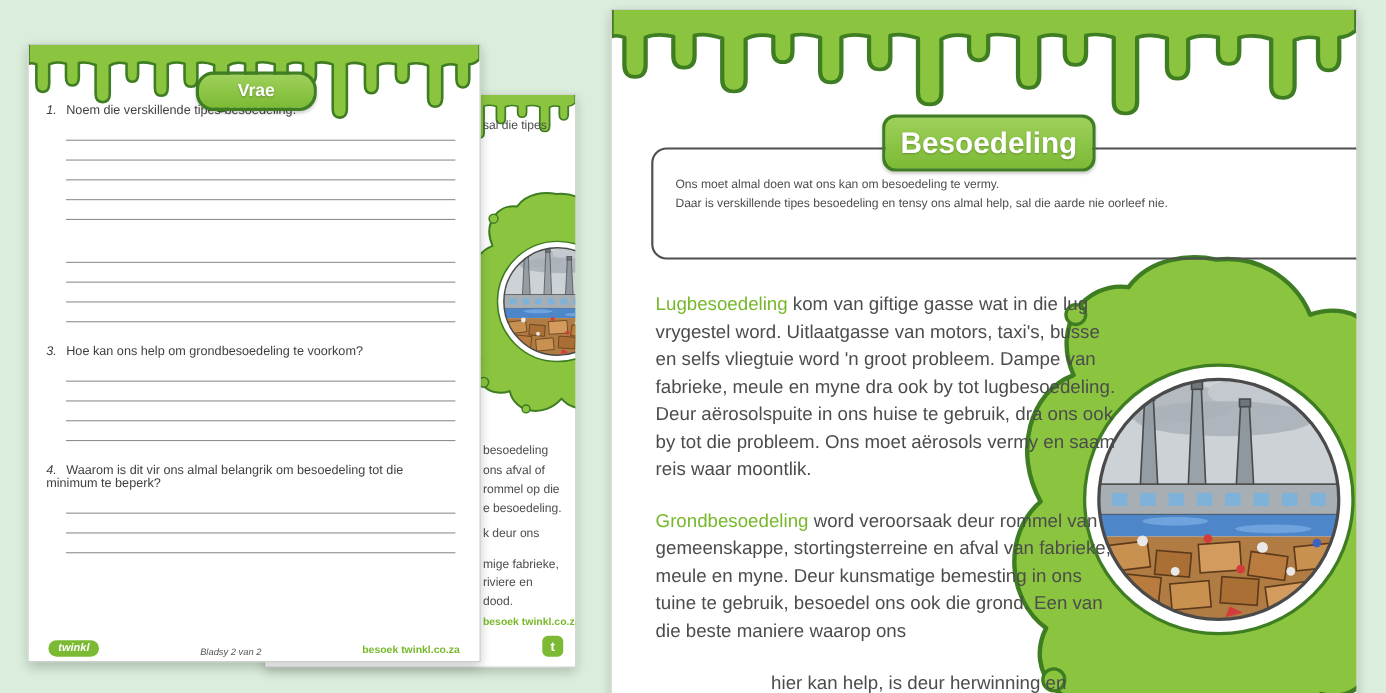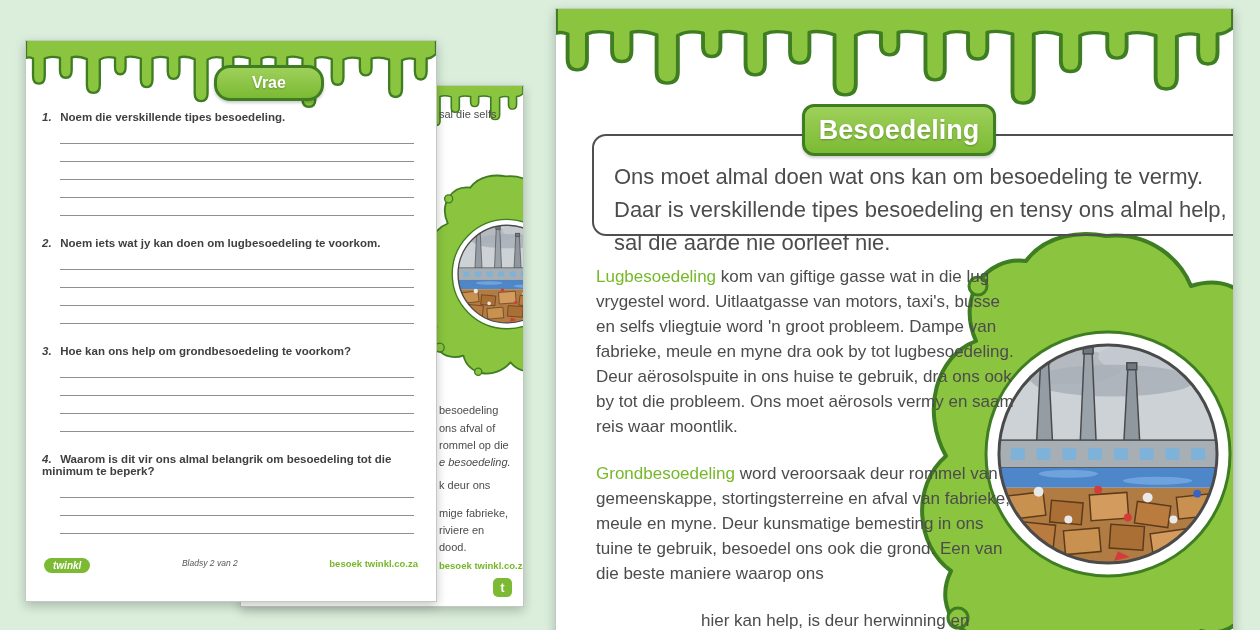--- a/index.html
+++ b/index.html
@@ -7,52 +7,52 @@
   .canvas{position:relative;width:1260px;height:630px;overflow:hidden;background:#daeedb;}
 
   .page{position:absolute;background:#ffffff;border:1px solid #c2c9c2;box-shadow:0 4px 10px rgba(0,0,0,0.22);overflow:hidden;}
   .page-questions{left:25px;top:40px;width:410px;height:560px;z-index:3;}
   .page-middle{left:240px;top:85px;width:282px;height:520px;z-index:1;}
   .page-reading{left:555px;top:8px;width:677px;height:650px;z-index:2;}
 
   .slime{position:absolute;left:0;top:0;display:block;}
 
   .badge{position:absolute;background:linear-gradient(#9ed05a,#7cba34);border:3px solid #3e7d22;border-radius:12px;color:#ffffff;display:flex;align-items:center;justify-content:center;font-weight:bold;text-shadow:0 1px 2px rgba(0,0,0,0.25);box-shadow:0 2px 3px rgba(0,0,0,0.2);}
-  .badge-vrae{left:152px;top:24px;width:104px;height:30px;font-size:16px;border-radius:16px;z-index:5;margin-left:36px;}
+  .badge-vrae{left:152px;top:24px;width:104px;height:30px;font-size:16px;border-radius:16px;z-index:5;}
   .badge-title{left:246px;top:95px;width:188px;height:46px;font-size:27px;z-index:5;}
 
   
-  .questions-list{position:absolute;left:16px;top:70px;right:22px;font-weight:bold;}
+  .questions-list{position:absolute;left:16px;top:54px;right:22px;}
   .question{margin-bottom:21px;}
   .q-head{font-size:11.5px;color:#3f3f3f;margin-bottom:3px;}
   .q-num{display:inline-block;width:15px;font-style:italic;}
   .q-lines{margin-left:18px;}
   .answer-line{height:17px;border-bottom:1px solid #8f8f8f;}
-  .page-footer{position:absolute;left:18px;right:18px;bottom:28px;display:flex;align-items:flex-start;justify-content:space-between;}
+  .page-footer{position:absolute;left:18px;right:18px;bottom:4px;display:flex;align-items:flex-end;justify-content:space-between;}
   .logo-pill{background:#7cba34;border-radius:9px;color:#ffffff;font-size:10px;font-weight:bold;font-style:italic;padding:2px 9px;}
   .page-number{font-size:8.5px;color:#555555;font-style:italic;}
   .visit-link{font-size:9.5px;font-weight:bold;color:#76b82a;}
 
   
   .fragment{position:absolute;left:198px;font-size:11px;color:#4c4c4c;white-space:nowrap;}
   .fragment:nth-child(1){top:22px;}
   .fragment:nth-child(2){top:318px;}
   .fragment:nth-child(3){top:336px;}
   .fragment:nth-child(4){top:353px;}
-  .fragment:nth-child(5){top:370px;font-style:italic;}
+  .fragment:nth-child(5){top:370px;}
   .fragment:nth-child(6){top:393px;}
   .fragment:nth-child(7){top:421px;}
   .fragment:nth-child(8){top:438px;}
   .fragment:nth-child(9){top:455px;}
   .mid-visit{position:absolute;left:198px;top:474px;font-size:9.5px;font-weight:bold;color:#76b82a;white-space:nowrap;}
   .mini-logo{position:absolute;left:252px;top:492px;width:19px;height:19px;border-radius:5px;background:#7cba34;color:#fff;font-size:12px;font-weight:bold;display:flex;align-items:center;justify-content:center;}
   .mini-splat{position:absolute;left:170px;top:77px;}
 
   
-  .intro-box{position:absolute;left:36px;top:125px;width:656px;height:102px;border:2px solid #4f4f4f;border-radius:14px;box-sizing:border-box;padding:24px 18px 0 20px;font-size:22px;line-height:1.5;color:#4c4c4c;z-index:4;background:transparent;}
+  .intro-box{position:absolute;left:36px;top:125px;width:656px;height:102px;border:2px solid #4f4f4f;border-radius:14px;box-sizing:border-box;padding:24px 18px 0 20px;font-size:11px;line-height:1.5;color:#4c4c4c;z-index:4;background:transparent;}
   .body-text{position:absolute;left:40px;top:255px;width:420px;font-size:17px;line-height:25px;color:#4c4c4c;z-index:3;}
   .para{margin:0 0 22px 0;}
   .lead{color:#76b82a;margin-top:48px;}
   .para-tail{margin-left:105px;}
   .splat-wrap{position:absolute;left:340px;top:197px;z-index:2;}
 </style>
 </head>
 <body>
 
 <svg width="0" height="0" style="position:absolute" aria-hidden="true">
@@ -159,21 +159,21 @@
 <div class="canvas">
 
   <div class="page page-middle">
     <svg class="slime" width="282" height="42">
       <use href="#slime" xlink:href="#slime" width="282" height="42"></use>
     </svg>
     <svg class="mini-splat" width="190" height="215" viewBox="-210 -240 420 480">
       <use href="#splat" xlink:href="#splat" width="420" height="480" x="-210" y="-240"></use>
     </svg>
     <div>
-        <div class="fragment">sal die selfs</div>
+        <div class="fragment">sal die tipes</div>
         <div class="fragment">besoedeling</div>
         <div class="fragment">ons afval of</div>
         <div class="fragment">rommel op die</div>
         <div class="fragment">e besoedeling.</div>
         <div class="fragment">k deur ons</div>
         <div class="fragment">mige fabrieke,</div>
         <div class="fragment">riviere en</div>
         <div class="fragment">dood.</div>
       </div>
     <div class="mid-visit">besoek twinkl.co.za</div>
@@ -190,21 +190,20 @@
           <div class="q-head"><span class="q-num">1.</span><span class="q-text"> Noem die verskillende tipes besoedeling.</span></div>
           <div class="q-lines">
             <div class="answer-line"></div>
             <div class="answer-line"></div>
             <div class="answer-line"></div>
             <div class="answer-line"></div>
             <div class="answer-line"></div>
           </div>
         </div>
         <div class="question">
-          <div class="q-head"><span class="q-num">2.</span><span class="q-text"> Noem iets wat jy kan doen om lugbesoedeling te voorkom.</span></div>
           <div class="q-lines">
             <div class="answer-line"></div>
             <div class="answer-line"></div>
             <div class="answer-line"></div>
             <div class="answer-line"></div>
           </div>
         </div>
         <div class="question">
           <div class="q-head"><span class="q-num">3.</span><span class="q-text"> Hoe kan ons help om grondbesoedeling te voorkom?</span></div>
           <div class="q-lines">

